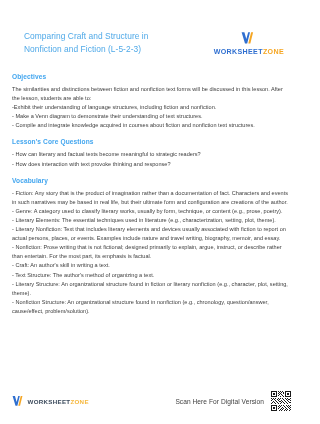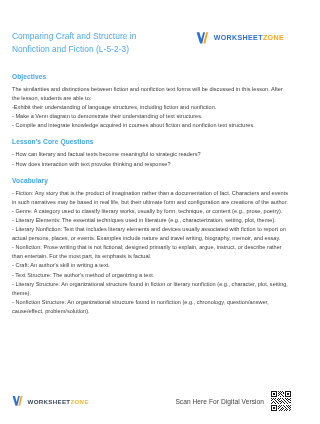--- a/index.html
+++ b/index.html
@@ -22,35 +22,37 @@
     flex-direction: column;
   }
 
   
   .header {
     display: flex;
     align-items: flex-start;
     justify-content: space-between;
     padding: 30px 10px 0 12px;
     min-height: 34px;
+    margin-left: 12px;
   }
   .doc-title {
     color: #4fa9e8;
     font-size: 8.4px;
     line-height: 12.6px;
     font-weight: 400;
     letter-spacing: 0.05px;
     max-width: 156px;
   }
   .logo-head {
     display: flex;
     align-items: center;
     gap: 3px;
     margin-top: 1px;
     padding-right: 6px;
+    flex-direction: column;
   }
   .logo-mark {
     position: relative;
     width: 15px;
     height: 14px;
     flex: 0 0 auto;
   }
   .logo-mark svg { display: block; }
   .logo-word {
     font-size: 7.1px;

